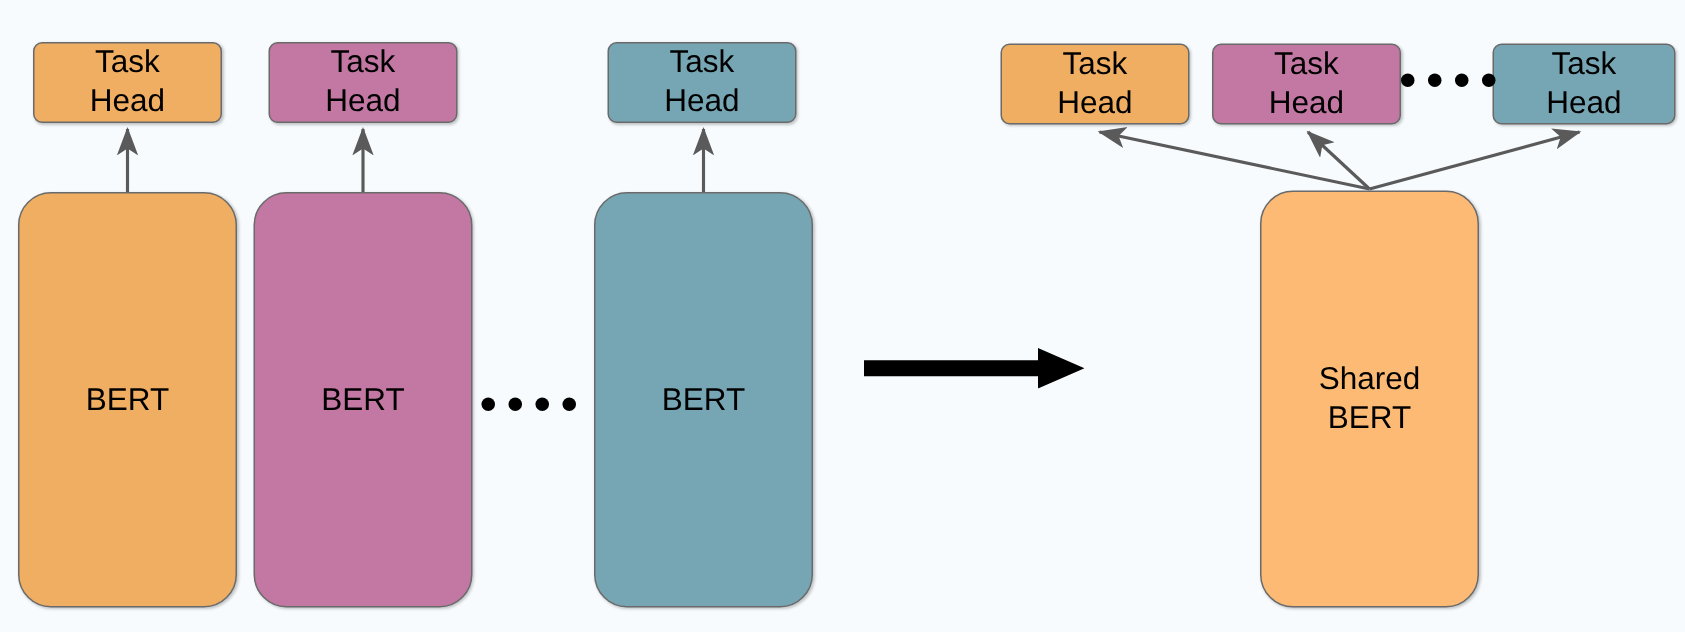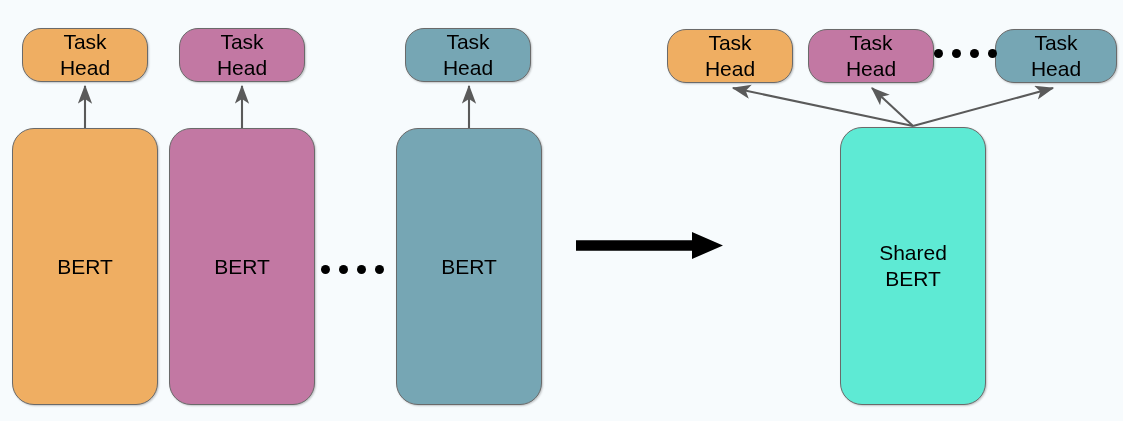--- a/index.html
+++ b/index.html
@@ -26,21 +26,21 @@
     display: flex;
     align-items: center;
     justify-content: center;
     text-align: center;
     color: #000000;
     line-height: 1.22;
     white-space: pre-line;
     box-shadow: 1px 1px 2px rgba(0,0,0,0.22);
   }
   .head {
-    border-radius: 19px;
+    border-radius: 6px;
     font-size: 21px;
   }
   .encoder {
     border-radius: 22px;
     font-size: 21px;
   }
   .dots {
     position: absolute;
     display: flex;
     align-items: center;
@@ -96,21 +96,21 @@
   <div class="node head" style="left: 995px; top: 29px; width: 122px; height: 54px; background: rgb(118, 166, 180);">Task
 Head</div>
 
   <div class="dots" style="left: 933.5px; top: 48.5px;">
       <i></i>
       <i></i>
       <i></i>
       <i></i>
     </div>
 
-  <div class="node encoder" style="left: 840px; top: 127px; width: 146px; height: 278px; background: #5eead4;">Shared
+  <div class="node encoder" style="left: 840px; top: 127px; width: 146px; height: 278px; background: #fdba74;">Shared
 BERT</div>
 
   <svg class="edges" viewBox="0 0 1123 421">
     <defs>
       <marker id="ah" markerWidth="10" markerHeight="10" refX="8.4" refY="3.4" orient="auto" markerUnits="strokeWidth">
         <path d="M0,0 L9,3.4 L0,6.8 L2.2,3.4 z" fill="#5a5a5a"></path>
       </marker>
     </defs>
     <g id="edge-group" stroke="#5a5a5a" stroke-width="2.1" fill="none" marker-end="url(#ah)">
         <path d="M85,128 L85,86"></path>

